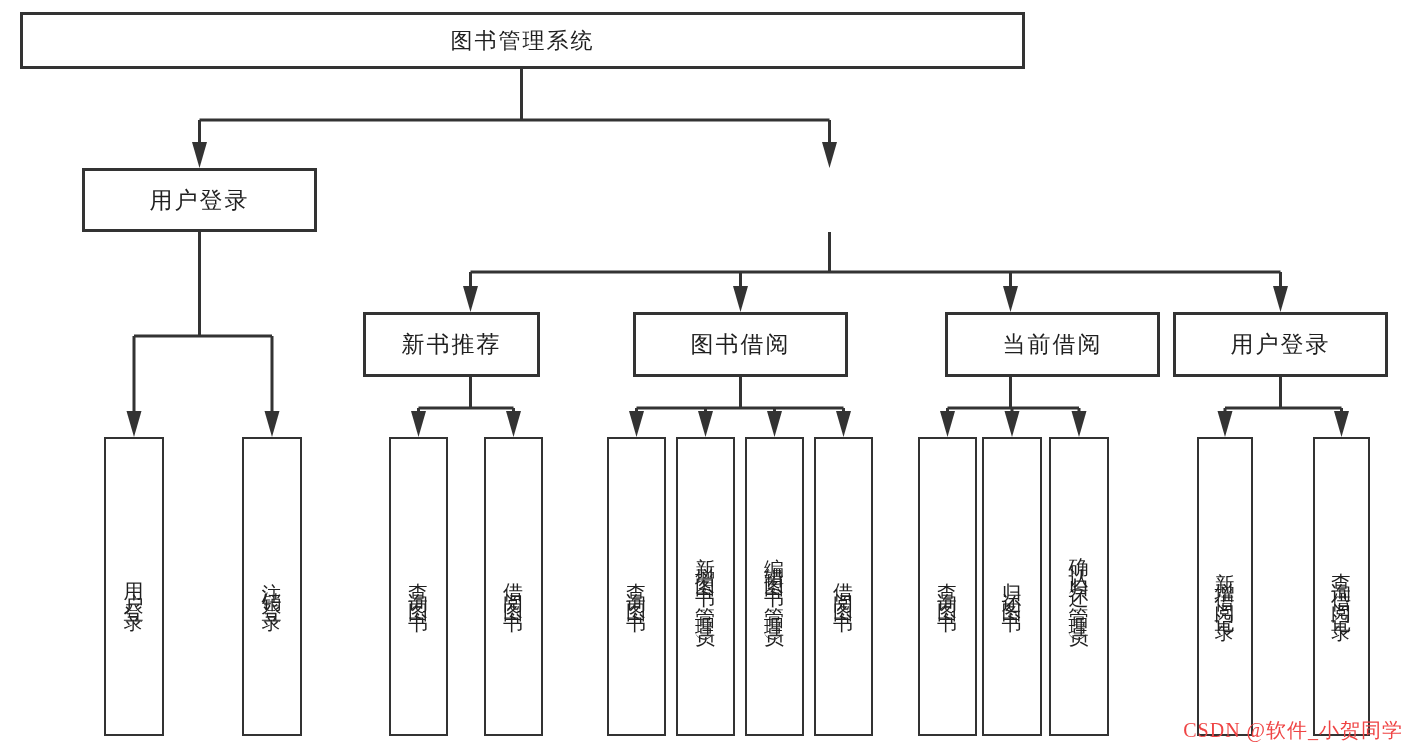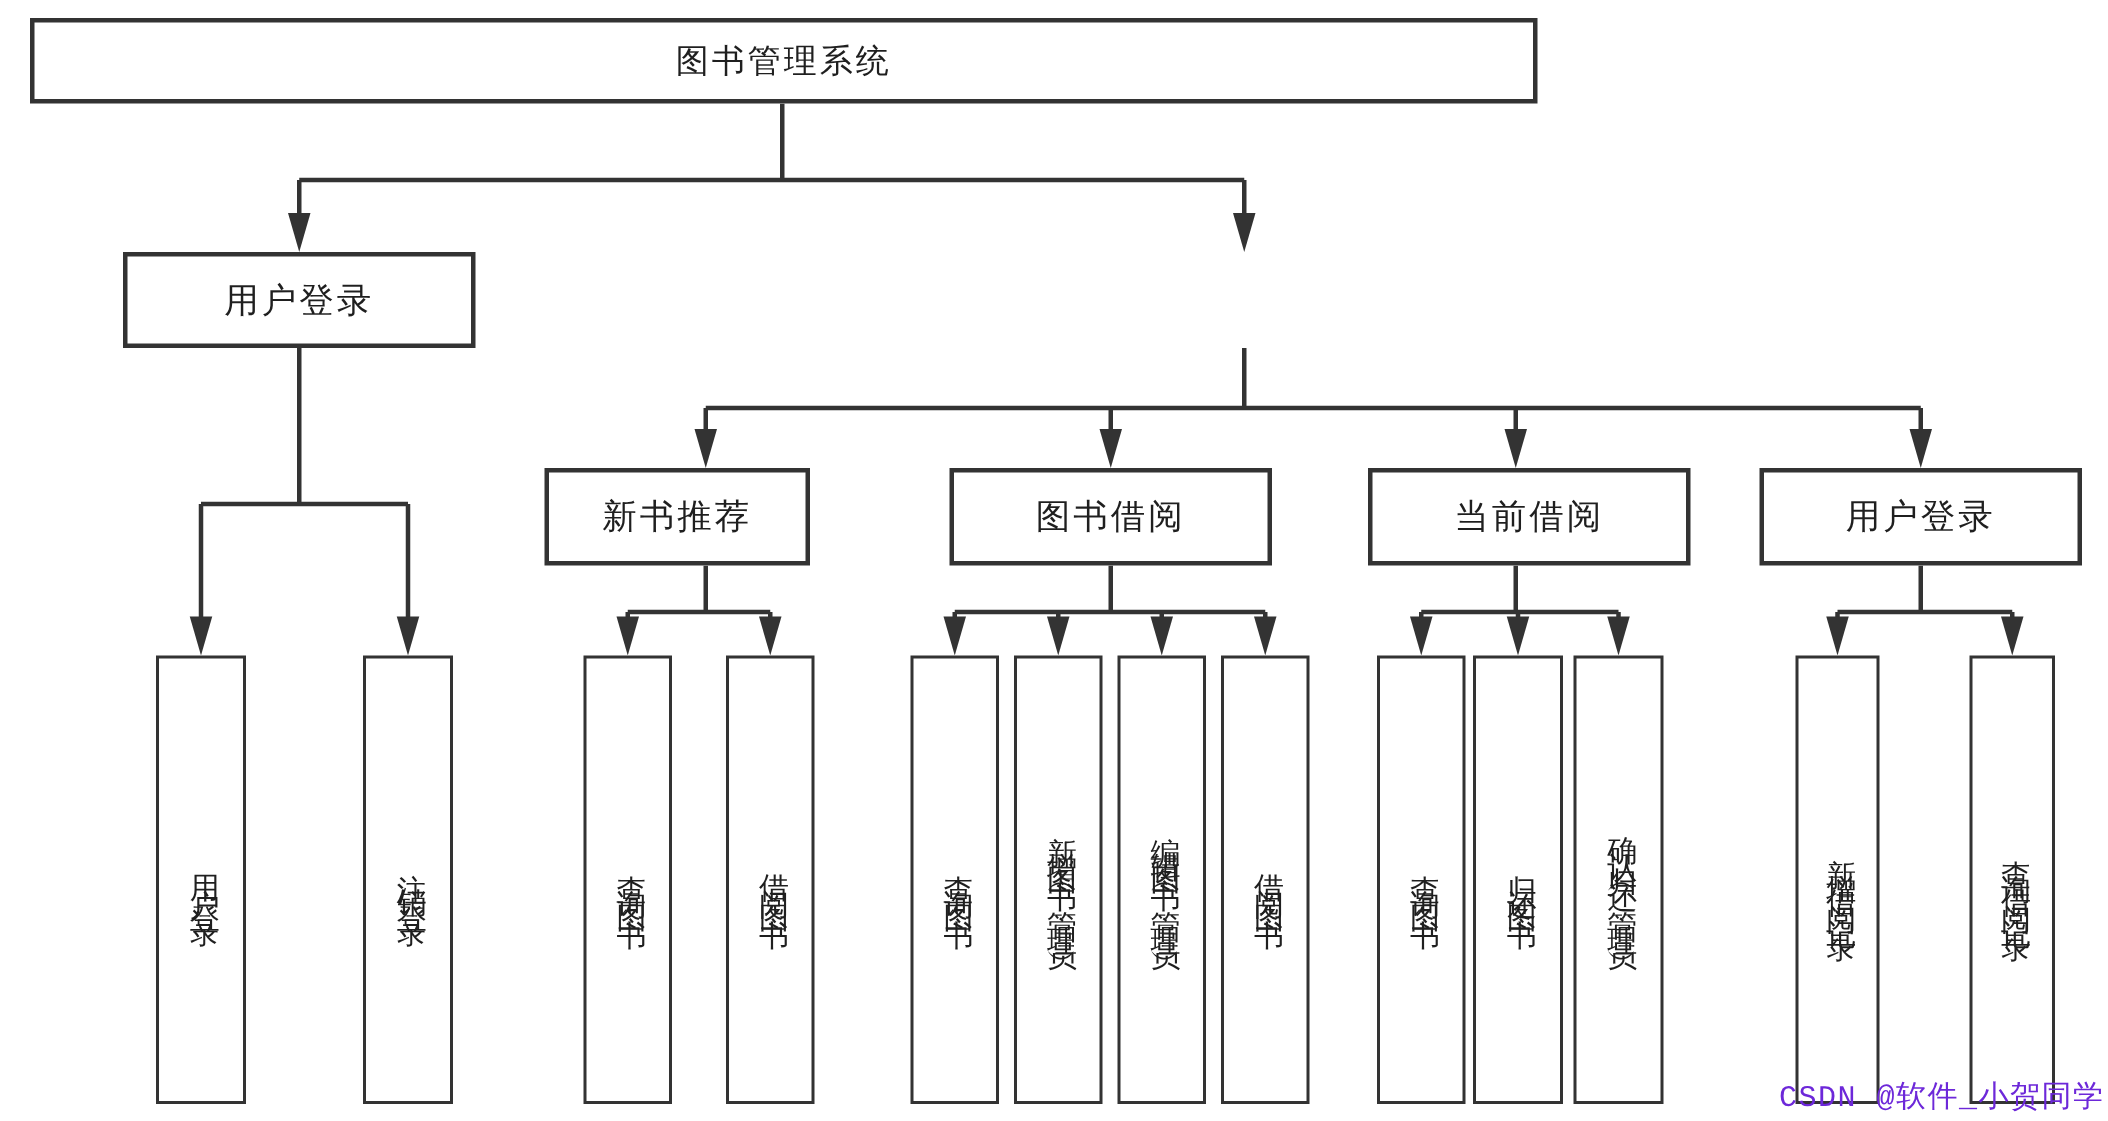--- a/index.html
+++ b/index.html
@@ -1,21 +1,21 @@
 <!DOCTYPE html>
 <html><head>
 <meta charset="utf-8">
 <style>
   html,body{margin:0;padding:0;background:#ffffff;}
   #canvas{
     position:relative;
     width:1405px;height:747px;
     background:#ffffff;
     overflow:hidden;
-    font-family:Liberation Mono, monospace;
+    font-family:Liberation Serif, serif;
     color:#1f1f1f;
   }
   #connectors{position:absolute;left:0;top:0;z-index:0;}
   .node{
     position:absolute;
     box-sizing:border-box;
     background:#ffffff;
     border:3px solid #333333;
     display:flex;align-items:center;justify-content:center;
     z-index:1;
@@ -38,21 +38,21 @@
     font-size:20px;
     letter-spacing:10px;
     line-height:1;
     white-space:nowrap;
   }
   #watermark{
     position:absolute;
     right:2px;bottom:3px;
     z-index:2;
     font-size:20px;
-    color:#6d28d9;
+    color:#ef4444;
     letter-spacing:1px;
     white-space:nowrap;
   }
 </style>
 </head>
 <body>
 
 <div id="canvas">
 
   <svg id="connectors" width="1405" height="747" viewBox="0 0 1405 747">
@@ -100,21 +100,21 @@
       <polygon points="1334,411 1349,411 1341.5,437"></polygon>
     </g>
   </svg>
 
   <div class="node root" style="left:20px;top:12px;width:1005px;height:57px">图书管理系统</div>
 
   <div class="node" style="left:82px;top:168px;width:235px;height:64px">用户登录</div>
 
   <div class="node" style="left:363px;top:312px;width:177px;height:65px">新书推荐</div>
   <div class="node" style="left:633px;top:312px;width:215px;height:65px">图书借阅</div>
-  <div class="node" style="left:912px;top:312px;width:215px;height:65px">当前借阅</div>
+  <div class="node" style="left:945px;top:312px;width:215px;height:65px">当前借阅</div>
   <div class="node" style="left:1173px;top:312px;width:215px;height:65px">用户登录</div>
 
   <div class="vnode" style="left:104px;top:437px;width:60px;height:299px">
     <span>用户登录</span>
   </div>
   <div class="vnode" style="left:242px;top:437px;width:60px;height:299px">
     <span>注销登录</span>
   </div>
 
   <div class="vnode" style="left:389px;top:437px;width:59px;height:299px">

